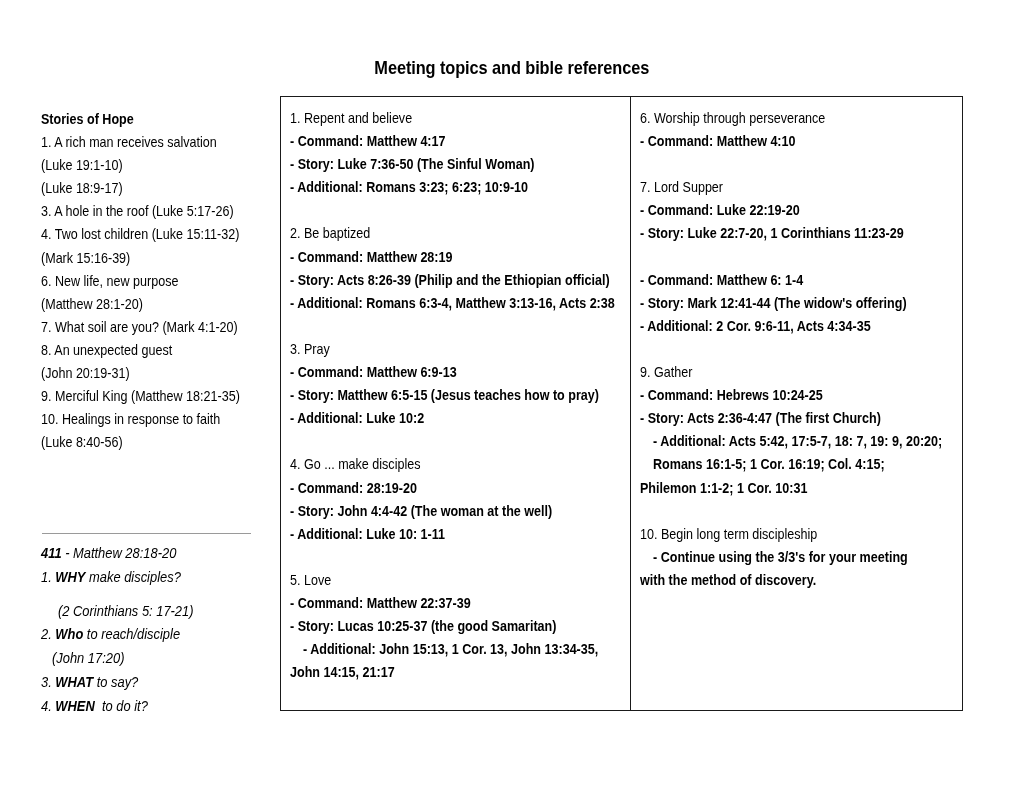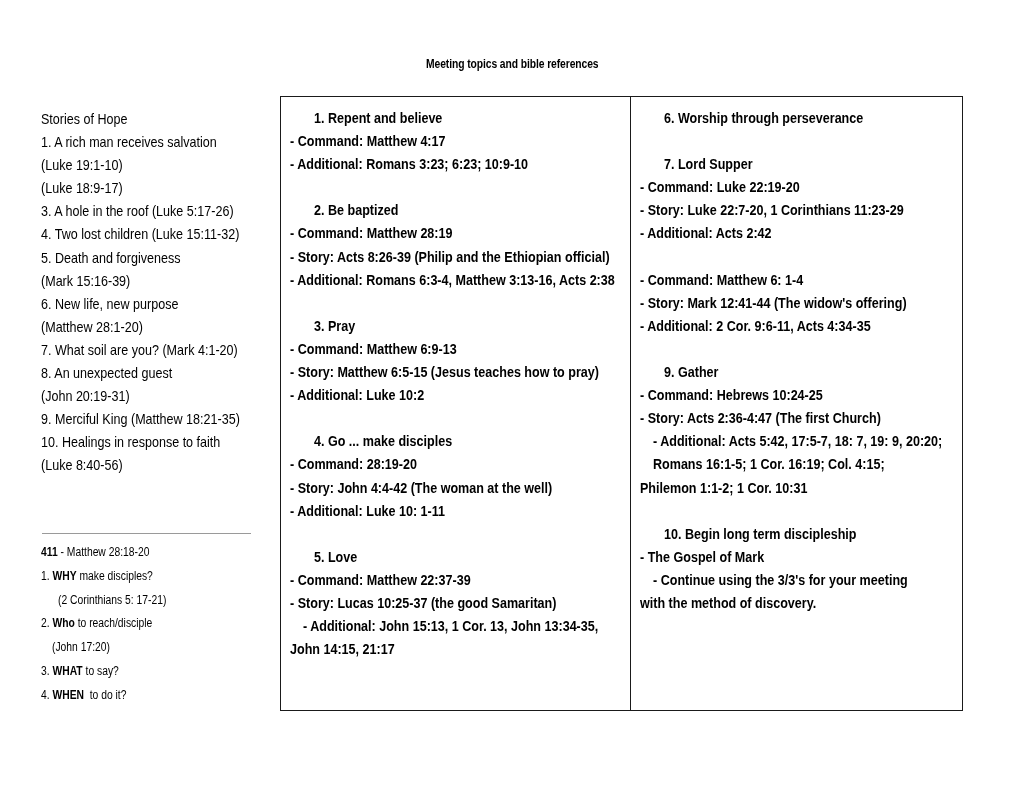--- a/index.html
+++ b/index.html
@@ -20,21 +20,21 @@
     transform: scaleX(0.86);
     transform-origin: left top;
   }
 
   #page-title {
     position: absolute;
     top: 57px;
     left: 0;
     width: 1024px;
     text-align: center;
-    font-size: 12px;
+    font-size: 19px;
     font-weight: bold;
     letter-spacing: -0.1px;
   }
   #page-title .cond {
     display: inline-block;
     transform-origin: center top;
   }
 
   
   #left-col {
@@ -43,45 +43,46 @@
     top: 108px;
     width: 240px;
   }
   #left-col .line,
   .cell .line {
     font-size: 14.6px;
     line-height: 23.1px;
     white-space: pre;
   }
   .line .cond { display: inline-block; }
-  .line.bold { font-weight: normal; }
+  .line.bold { font-weight: bold; }
   .line.blank { height: 23.1px; }
 
   #stories-rule {
     position: absolute;
     left: 42px;
     top: 533px;
     width: 209px;
     height: 1px;
     background: #9a9a9a;
   }
 
   #four11-block {
     position: absolute;
     left: 41px;
     top: 541px;
     width: 245px;
   }
   #four11-block .line {
-    font-size: 12px;
+    font-size: 15px;
     line-height: 23.8px;
+    font-style: italic;
     white-space: pre;
   }
   #four11-block .line b { font-weight: bold; }
-  .ind1 { padding-left: 17px; }
+  .ind1 { padding-left: 17px; margin-top: 10px; }
   .ind2 { padding-left: 11px; }
 
   
   #topics-table {
     position: absolute;
     left: 280px;
     top: 96px;
     width: 683px;
     height: 615px;
     border: 1.6px solid #1a1a1a;
@@ -93,37 +94,36 @@
     padding: 10px 0 0 9px;
   }
   #cell-mid {
     width: 350px;
     border-right: 1.6px solid #1a1a1a;
   }
   #cell-right {
     width: 331px;
   }
   .cell .line { white-space: pre; font-weight: bold; }
-  .cell .line.bold { font-weight: bold; margin-left: 24px; }
+  .cell .line.bold { font-weight: normal; }
   .cell .cont { padding-left: 13px; }
 </style>
 </head>
 <body>
 
 <div id="page-title"><span class="cond">Meeting topics and bible references</span></div>
 
 <div id="left-col">
   <div class="line bold"><span class="cond">Stories of Hope</span></div>
   <div id="stories-list">
       <div class="line"><span class="cond">1. A rich man receives salvation</span></div>
       <div class="line"><span class="cond">(Luke 19:1-10)</span></div>
       <div class="line"><span class="cond">(Luke 18:9-17)</span></div>
       <div class="line"><span class="cond">3. A hole in the roof (Luke 5:17-26)</span></div>
       <div class="line"><span class="cond">4. Two lost children (Luke 15:11-32)</span></div>
-      <div class="line"><span class="cond">5. Death and forgiveness</span></div>
       <div class="line"><span class="cond">(Mark 15:16-39)</span></div>
       <div class="line"><span class="cond">6. New life, new purpose</span></div>
       <div class="line"><span class="cond">(Matthew 28:1-20)</span></div>
       <div class="line"><span class="cond">7. What soil are you? (Mark 4:1-20)</span></div>
       <div class="line"><span class="cond">8. An unexpected guest</span></div>
       <div class="line"><span class="cond">(John 20:19-31)</span></div>
       <div class="line"><span class="cond">9. Merciful King (Matthew 18:21-35)</span></div>
       <div class="line"><span class="cond">10. Healings in response to faith</span></div>
       <div class="line"><span class="cond">(Luke 8:40-56)</span></div>
     </div>
@@ -140,20 +140,21 @@
       <div class="line ind2"><span class="cond">(John 17:20)</span></div>
       <div class="line"><span class="cond">3. <b>WHAT</b> to say?</span></div>
       <div class="line"><span class="cond">4. <b>WHEN</b>  to do it?</span></div>
     </div>
 </div>
 
 <div id="topics-table">
   <div class="cell" id="cell-mid">
       <div class="line bold"><span class="cond">1. Repent and believe</span></div>
       <div class="line"><span class="cond">- Command: Matthew 4:17</span></div>
+      <div class="line"><span class="cond">- Story: Luke 7:36-50 (The Sinful Woman)</span></div>
       <div class="line"><span class="cond">- Additional: Romans 3:23; 6:23; 10:9-10</span></div>
       <div class="line blank"></div>
       <div class="line bold"><span class="cond">2. Be baptized</span></div>
       <div class="line"><span class="cond">- Command: Matthew 28:19</span></div>
       <div class="line"><span class="cond">- Story: Acts 8:26-39 (Philip and the Ethiopian official)</span></div>
       <div class="line"><span class="cond">- Additional: Romans 6:3-4, Matthew 3:13-16, Acts 2:38</span></div>
       <div class="line blank"></div>
       <div class="line bold"><span class="cond">3. Pray</span></div>
       <div class="line"><span class="cond">- Command: Matthew 6:9-13</span></div>
       <div class="line"><span class="cond">- Story: Matthew 6:5-15 (Jesus teaches how to pray)</span></div>
@@ -165,35 +166,34 @@
       <div class="line"><span class="cond">- Additional: Luke 10: 1-11</span></div>
       <div class="line blank"></div>
       <div class="line bold"><span class="cond">5. Love</span></div>
       <div class="line"><span class="cond">- Command: Matthew 22:37-39</span></div>
       <div class="line"><span class="cond">- Story: Lucas 10:25-37 (the good Samaritan)</span></div>
       <div class="line cont"><span class="cond">- Additional: John 15:13, 1 Cor. 13, John 13:34-35,</span></div>
       <div class="line"><span class="cond">John 14:15, 21:17</span></div>
     </div>
   <div class="cell" id="cell-right">
       <div class="line bold"><span class="cond">6. Worship through perseverance</span></div>
+      <div class="line"><span class="cond">- Command: Matthew 4:10</span></div>
       <div class="line blank"></div>
       <div class="line bold"><span class="cond">7. Lord Supper</span></div>
       <div class="line"><span class="cond">- Command: Luke 22:19-20</span></div>
       <div class="line"><span class="cond">- Story: Luke 22:7-20, 1 Corinthians 11:23-29</span></div>
-      <div class="line"><span class="cond">- Additional: Acts 2:42</span></div>
       <div class="line blank"></div>
       <div class="line"><span class="cond">- Command: Matthew 6: 1-4</span></div>
       <div class="line"><span class="cond">- Story: Mark 12:41-44 (The widow's offering)</span></div>
       <div class="line"><span class="cond">- Additional: 2 Cor. 9:6-11, Acts 4:34-35</span></div>
       <div class="line blank"></div>
       <div class="line bold"><span class="cond">9. Gather</span></div>
       <div class="line"><span class="cond">- Command: Hebrews 10:24-25</span></div>
       <div class="line"><span class="cond">- Story: Acts 2:36-4:47 (The first Church)</span></div>
       <div class="line cont"><span class="cond">- Additional: Acts 5:42, 17:5-7, 18: 7, 19: 9, 20:20;</span></div>
       <div class="line cont"><span class="cond">Romans 16:1-5; 1 Cor. 16:19; Col. 4:15;</span></div>
       <div class="line"><span class="cond">Philemon 1:1-2; 1 Cor. 10:31</span></div>
       <div class="line blank"></div>
       <div class="line bold"><span class="cond">10. Begin long term discipleship</span></div>
-      <div class="line"><span class="cond">- The Gospel of Mark</span></div>
       <div class="line cont"><span class="cond">- Continue using the 3/3's for your meeting</span></div>
       <div class="line"><span class="cond">with the method of discovery.</span></div>
     </div>
 </div>
 
 </body></html>

